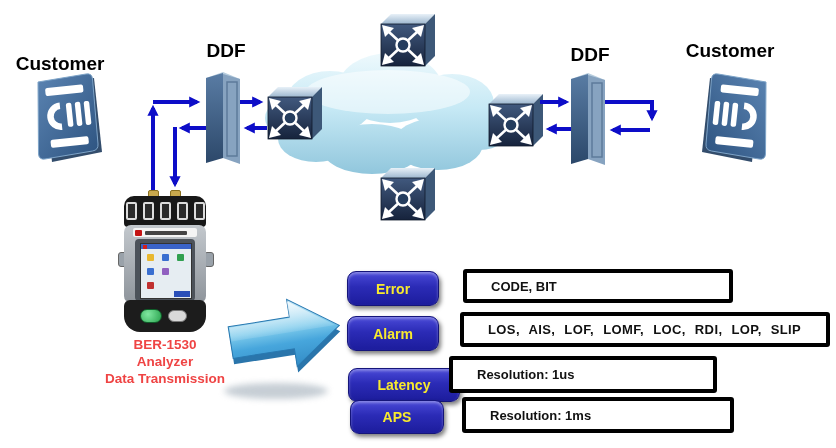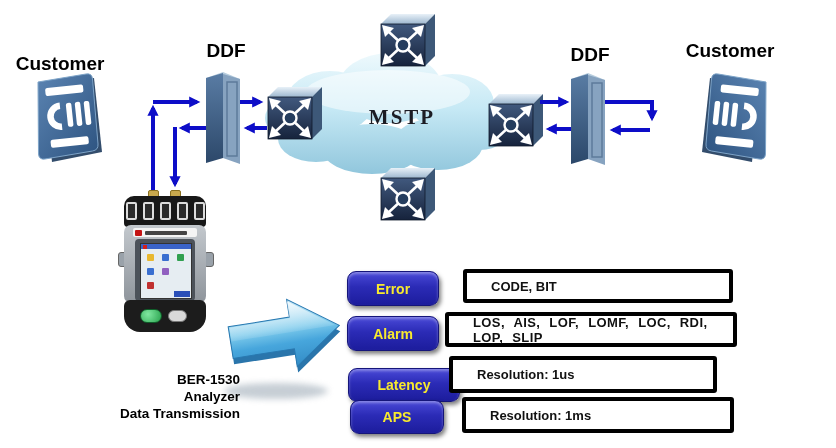--- a/index.html
+++ b/index.html
@@ -45,22 +45,22 @@
   .scr-bar{position:absolute;right:1px;bottom:1px;width:16px;height:6px;background:#2a4fb8;}
   .dev-foot{position:absolute;left:0;top:104px;width:82px;height:32px;background:#1c1c1c;
             border-radius:6px 6px 16px 16px;}
   .btn-green{position:absolute;left:16px;top:9px;width:20px;height:12px;background:
              radial-gradient(circle at 35% 35%,#7fe8a0,#2aa24e);border-radius:7px;
              border:1px solid #0f5f2a;}
   .btn-grey{position:absolute;left:44px;top:10px;width:17px;height:10px;background:#d9d9d9;
             border-radius:6px;border:1px solid #777;}
   .dev-lug{position:absolute;width:8px;height:13px;background:#9aa2aa;border:1px solid #666;
            border-radius:3px;}
-  .caption{position:absolute;left:90px;top:336px;width:150px;text-align:right;
-           font-weight:bold;font-size:13.5px;line-height:17px;color:#000000;margin-top:35px;}
+  .caption{position:absolute;left:90px;top:336px;width:150px;text-align:center;
+           font-weight:bold;font-size:13.5px;line-height:17px;color:#ef4444;}
 </style>
 </head>
 <body>
 
 <div id="stage">
 
   <svg class="abs" width="836" height="448" viewBox="0 0 836 448" style="left:0;top:0">
     <defs>
       <marker id="arr" viewBox="0 0 10 10" refX="7" refY="5" markerWidth="3.1" markerHeight="2.8" orient="auto">
         <path d="M0,0 L10,5 L0,10 Z" fill="#0d0dc8"></path>
@@ -181,21 +181,20 @@
       <g transform="rotate(-9 285 334)">
         <polygon points="230,324 292,324 292,306 340,340 292,374 292,356 230,356" fill="#1f6ea6" opacity="0.95"></polygon>
         <polygon points="230,318 292,318 292,300 340,334 292,368 292,350 230,350" fill="url(#bigArrowG)" stroke="#2878b0" stroke-width="1"></polygon>
         <path d="M231,319 L292,319 L292,302 L336,333 L231,333 Z" fill="url(#glossG)"></path>
       </g>
     </g>
   </svg>
 
   <div class="lbl" style="left:6px;top:53px;width:108px">Customer</div>
   <div class="lbl" style="left:200px;top:40px;width:52px">DDF</div>
-  <div class="mstp" style="left:358px;top:105px;width:88px">MSTP</div>
   <div class="lbl" style="left:564px;top:44px;width:52px">DDF</div>
   <div class="lbl" style="left:674px;top:40px;width:112px">Customer</div>
 
   <div id="device">
     <div class="dev-nub" style="left:24px"></div>
     <div class="dev-nub" style="left:46px"></div>
     <div class="dev-cap">
       <div class="slot"></div>
         <div class="slot"></div>
         <div class="slot"></div>
@@ -234,17 +233,17 @@
     <div>Analyzer</div>
     <div>Data Transmission</div>
   </div>
 
   <div class="mbtn" style="left:347px;top:271px;width:90px;height:33px">Error</div>
   <div class="mbtn" style="left:347px;top:316px;width:90px;height:33px">Alarm</div>
   <div class="mbtn" style="left:348px;top:368px;width:110px;height:32px">Latency</div>
   <div class="mbtn" style="left:350px;top:400px;width:92px;height:32px">APS</div>
 
   <div class="mbox" style="left:463px;top:269px;width:270px;height:34px">CODE, BIT</div>
-  <div class="mbox wide" style="left:445px;top:312px;width:292px;height:35px">LOS, AIS, LOF, LOMF, LOC, RDI, LOP, SLIP</div>
+  <div class="mbox wide" style="left:460px;top:312px;width:370px;height:35px">LOS, AIS, LOF, LOMF, LOC, RDI, LOP, SLIP</div>
   <div class="mbox" style="left:449px;top:356px;width:268px;height:37px">Resolution: 1us</div>
   <div class="mbox" style="left:462px;top:397px;width:272px;height:36px">Resolution: 1ms</div>
 
 </div>
 
 </body></html>

